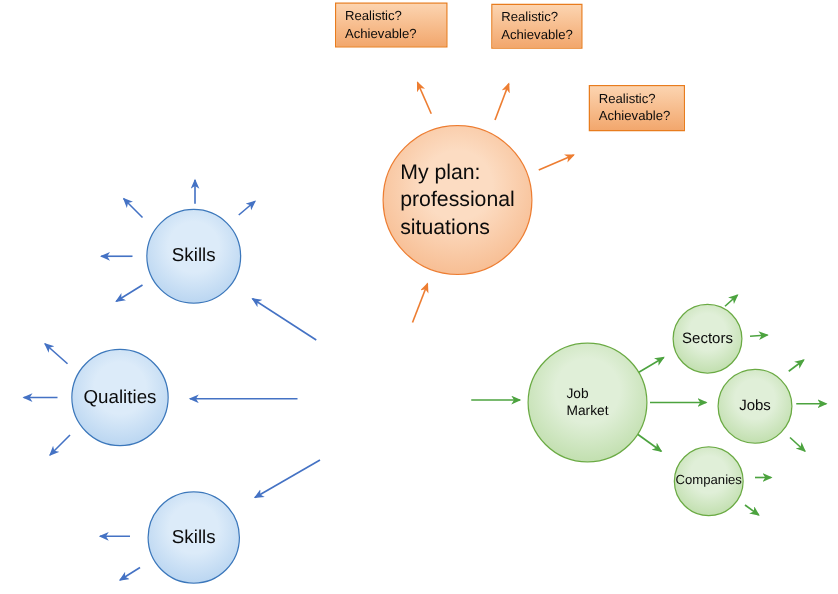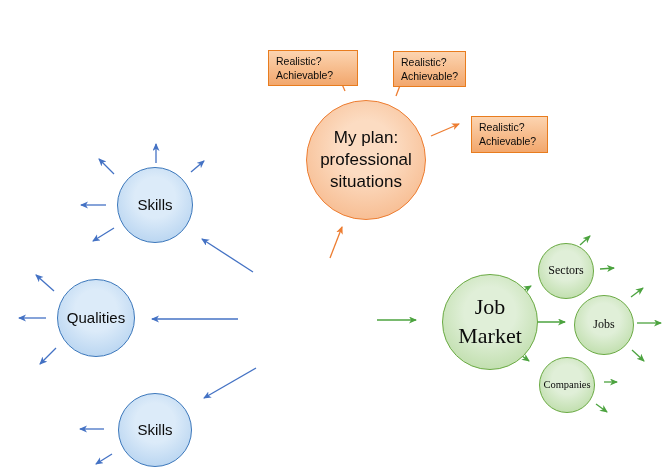--- a/index.html
+++ b/index.html
@@ -17,49 +17,46 @@
     width: 670px; height: 475px;
   }
   .node {
     position: absolute;
     box-sizing: border-box;
     border-radius: 50%;
     border: 1.4px solid transparent;
     display: flex;
     align-items: center;
     justify-content: center;
-    text-align: center;
     white-space: pre-line;
     color: #0b0b0b;
     line-height: 1.3;
   }
   .node.blue {
     background: radial-gradient(circle at 50% 40%, var(--blue-fill1) 0%, var(--blue-fill1) 35%, var(--blue-fill2) 100%);
     border-color: var(--blue-border);
   }
   .node.orange {
     background: radial-gradient(circle at 50% 40%, var(--orange-fill1) 0%, var(--orange-fill1) 30%, var(--orange-fill2) 100%);
     border-color: var(--orange-border);
   }
   .node.green {
     background: radial-gradient(circle at 50% 40%, var(--green-fill1) 0%, var(--green-fill1) 35%, var(--green-fill2) 100%);
     border-color: var(--green-border);
-    font-family: Liberation Serif, serif;
   }
   .callout {
     position: absolute;
     box-sizing: border-box;
     background: linear-gradient(var(--callout-fill1), var(--callout-fill2));
     border: 1.5px solid var(--callout-border);
     color: #0b0b0b;
     font-size: 10.5px;
     line-height: 14px;
     padding: 3px 4px 0 7px;
     white-space: pre-line;
-    margin-top: 48px;
   }
 </style>
 </head>
 <body>
 
 <div class="canvas">
   <svg class="arrow-layer" viewBox="0 0 670 475" xmlns="http://www.w3.org/2000/svg">
       <defs>
         <marker id="ah-blue" markerWidth="9" markerHeight="8" refX="7" refY="3.5" orient="auto" markerUnits="userSpaceOnUse">
           <path d="M0,0 L8,3.5 L0,7 L2.2,3.5 Z" fill="#4472C4"></path>
@@ -100,21 +97,21 @@
       <line x1="604" y1="382" x2="617" y2="382" stroke="#4CA33F" stroke-width="1.3" marker-end="url(#ah-green)"></line>
       <line x1="596" y1="404" x2="607" y2="412" stroke="#4CA33F" stroke-width="1.3" marker-end="url(#ah-green)"></line>
     </svg>
 
     <div class="node blue" style="left: 57px; top: 279px; height: 78px; width: 78px; font-size: 15px;">Qualities</div>
     <div class="node blue" style="left: 117px; top: 167px; height: 76px; width: 76px; font-size: 15px;">Skills</div>
     <div class="node blue" style="left: 118px; top: 393px; height: 74px; width: 74px; font-size: 15px;">Skills</div>
     <div class="node orange" style="left: 306px; top: 100px; height: 120px; width: 120px; font-size: 17px;">My plan:
 professional
 situations</div>
-    <div class="node green" style="left: 442px; top: 274px; height: 96px; width: 96px; font-size: 22px;">Job
+    <div class="node green" style="left: 422px; top: 274px; height: 96px; width: 96px; font-size: 11px;">Job
 Market</div>
     <div class="node green" style="left: 538px; top: 243px; height: 56px; width: 56px; font-size: 12px;">Sectors</div>
     <div class="node green" style="left: 574px; top: 295px; height: 60px; width: 60px; font-size: 12px;">Jobs</div>
     <div class="node green" style="left: 539px; top: 357px; height: 56px; width: 56px; font-size: 10.5px;">Companies</div>
     <div class="callout" style="left: 268px; top: 2px; width: 90px; height: 36px;">Realistic?
 Achievable?</div>
     <div class="callout" style="left: 393px; top: 3px; width: 73px; height: 36px;">Realistic?
 Achievable?</div>
     <div class="callout" style="left: 471px; top: 68px; width: 77px; height: 37px;">Realistic?
 Achievable?</div>

